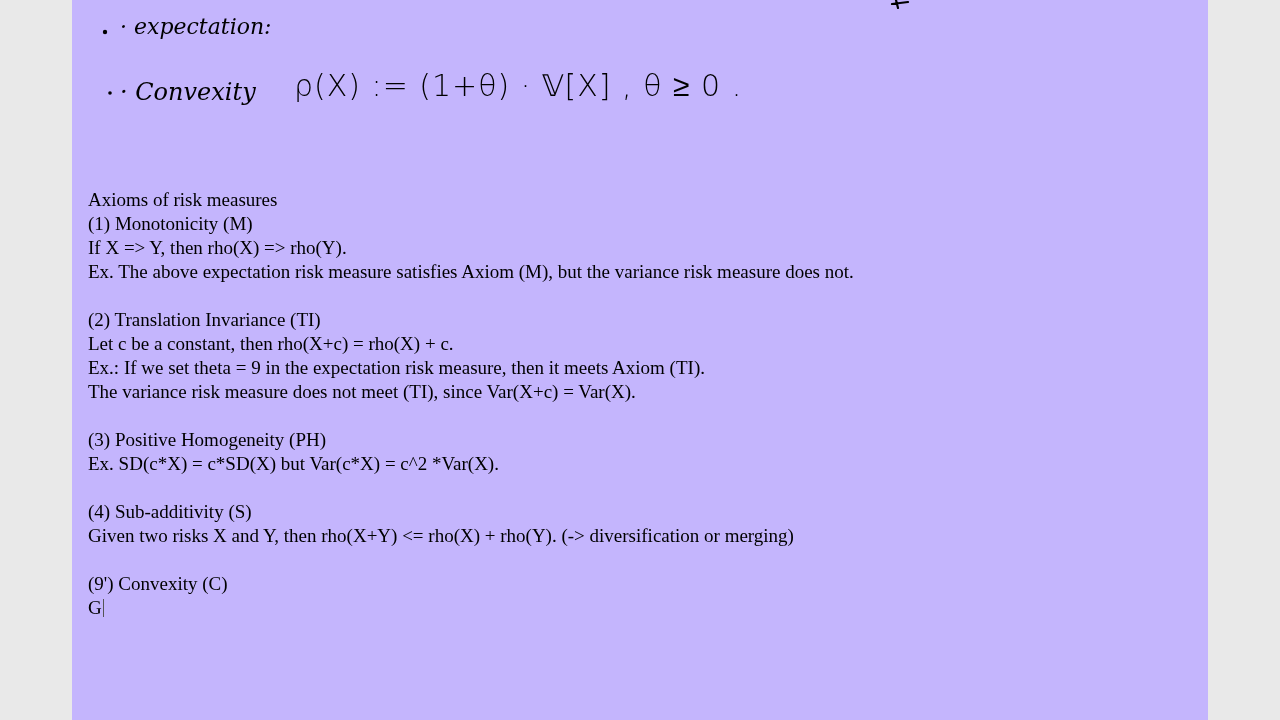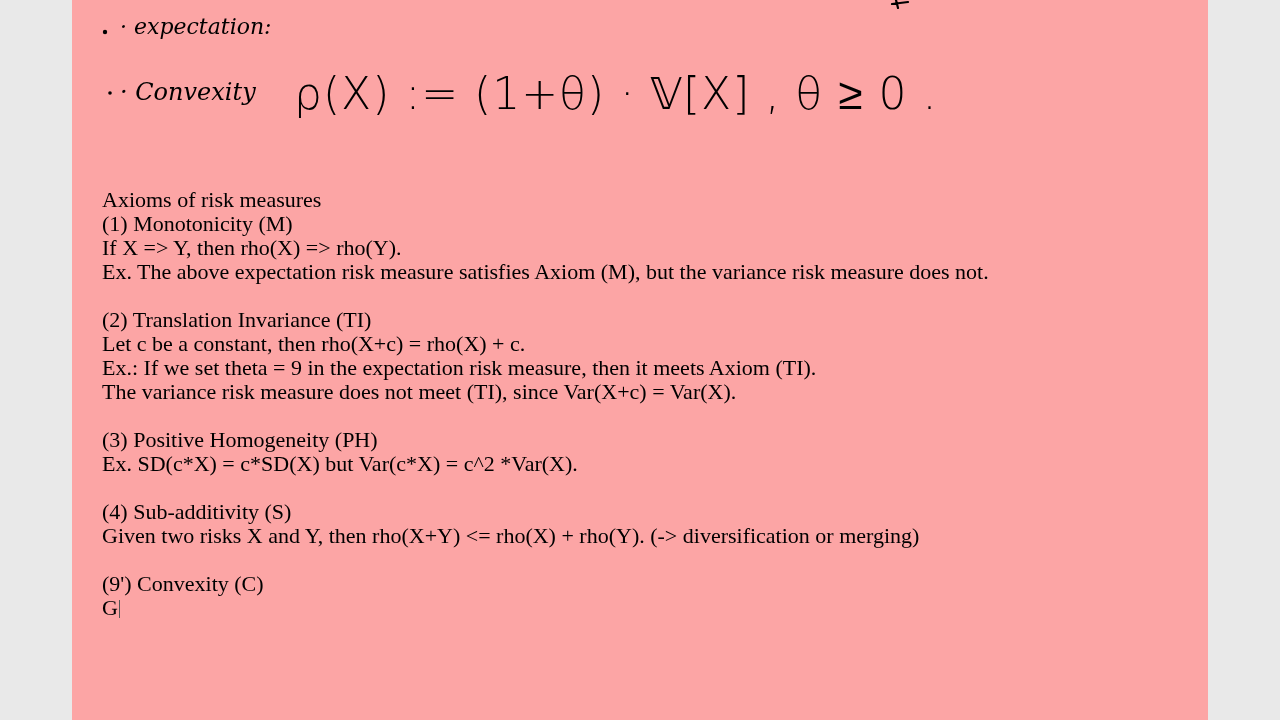--- a/index.html
+++ b/index.html
@@ -9,44 +9,44 @@
       height: 720px;
       overflow: hidden;
       background: #e9e9e9;
     }
     .page {
       position: absolute;
       left: 72px;
       top: 0;
       width: 1136px;
       height: 720px;
-      background: #fca5a5;
+      background: #c4b5fd;
     }
     .ink {
       position: absolute;
       left: 0;
       top: 0;
       width: 1136px;
       height: 140px;
     }
     .ink svg { position: absolute; left: 0; top: 0; }
     .ink-label {
       position: absolute;
       font-family: "DejaVu Serif", serif;
       font-style: italic;
       color: #000;
       white-space: nowrap;
     }
     .body-text {
       position: absolute;
-      left: 30px;
+      left: 16px;
       top: 188px;
       width: 1080px;
       font-family: "Liberation Serif", serif;
-      font-size: 22px;
+      font-size: 19px;
       line-height: 24px;
       color: #000;
     }
     .line { height: 24px; white-space: pre; }
     .blank { height: 24px; }
     .caret {
       display: inline-block;
       width: 1px;
       height: 18px;
       background: #555;
@@ -82,21 +82,21 @@
     <svg width="1136" height="140">
       <circle cx="33" cy="32" r="2.2" fill="#000"></circle>
       <circle cx="38" cy="93" r="1.8" fill="#000"></circle>
 
       <path d="M824 0 L826 8 M820 4 L836 2" stroke="#000" stroke-width="2.2" fill="none" stroke-linecap="round"></path>
     </svg>
 
     <div class="ink-label" style="left:48px; top:14px; font-size:22px;">· expectation:</div>
 
     <div class="ink-label" style="left:48px; top:78px; font-size:24px;">· Convexity</div>
-    <div class="ink-label" style="left:222px; top:68px; font-size:44px; font-style:normal; font-family:'DejaVu Sans', sans-serif; font-weight:300; letter-spacing:1px;">ρ(X) := (1+θ) · 𝕍[X] ,  θ ≥ 0 .</div>
+    <div class="ink-label" style="left:222px; top:68px; font-size:30px; font-style:normal; font-family:'DejaVu Sans', sans-serif; font-weight:300; letter-spacing:1px;">ρ(X) := (1+θ) · 𝕍[X] ,  θ ≥ 0 .</div>
   </div>
 
   <div class="body-text">
     <div class="line">Axioms of risk measures</div>
 
     <div class="line">(1) Monotonicity (M)</div>
     <div class="line">If X =&gt; Y, then rho(X) =&gt; rho(Y).</div>
     <div class="line">Ex. The above expectation risk measure satisfies Axiom (M), but the variance risk measure does not.</div>
     <div class="blank"></div>
 

